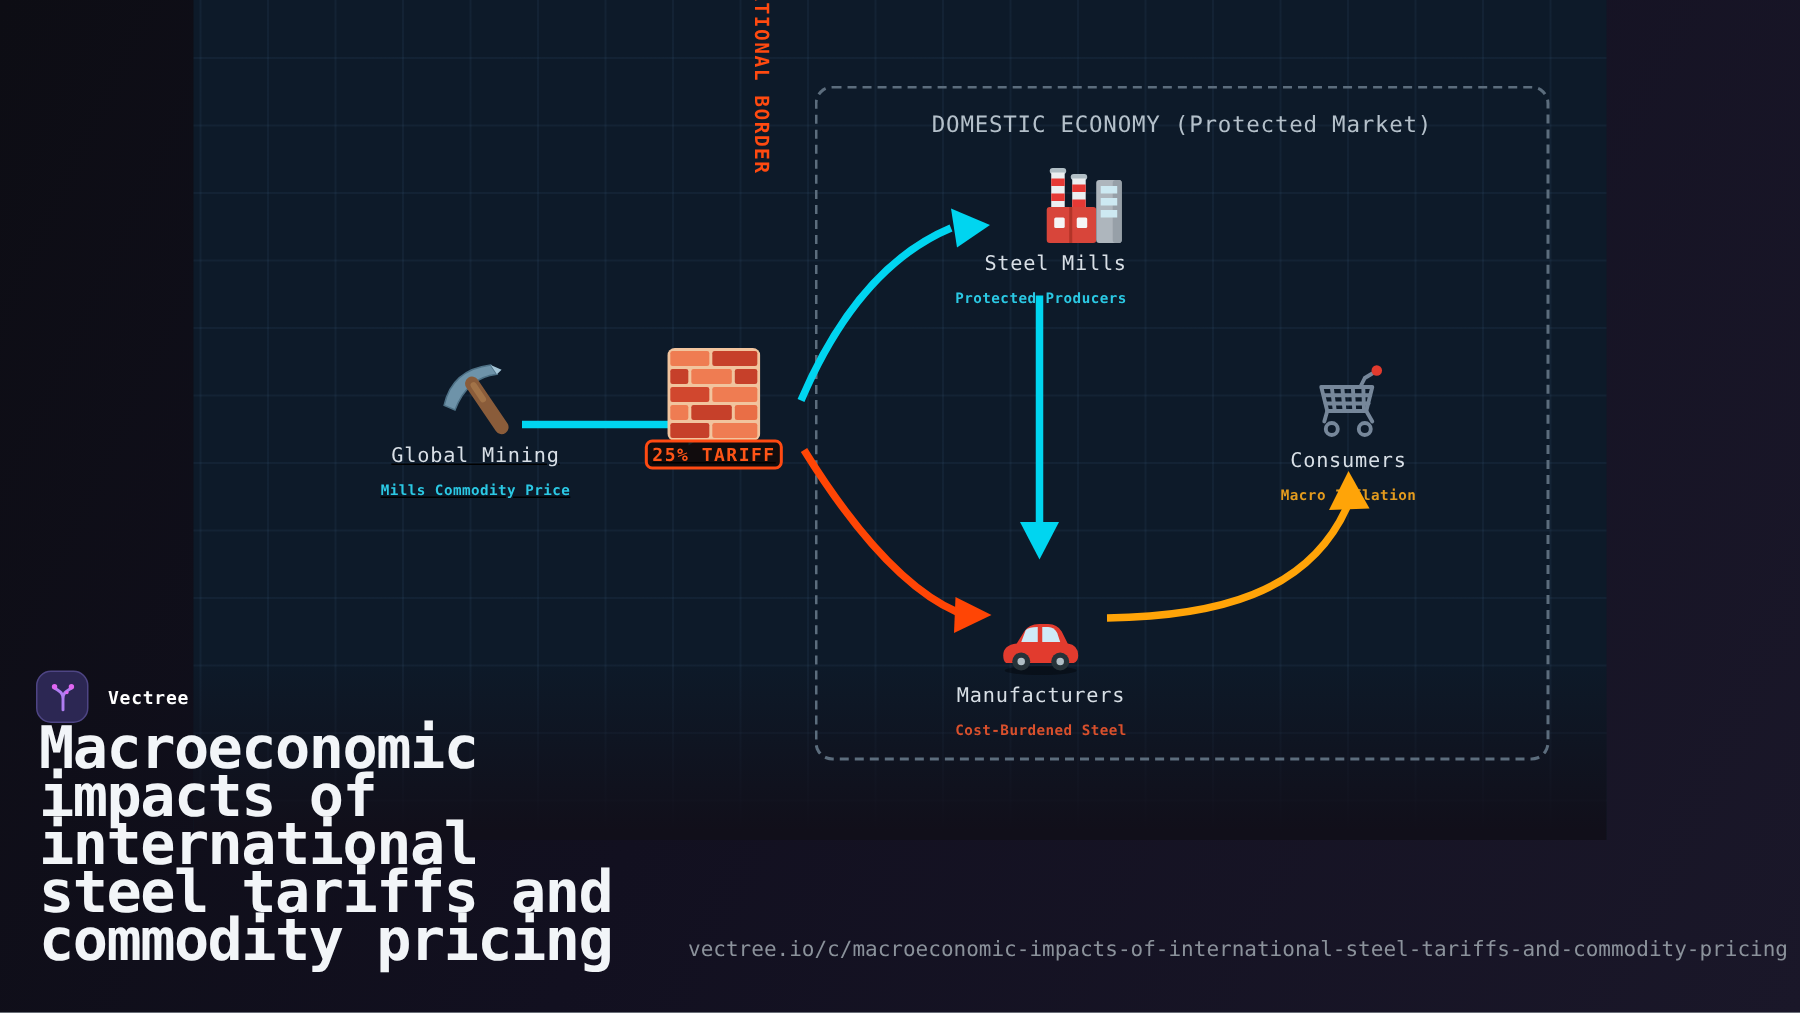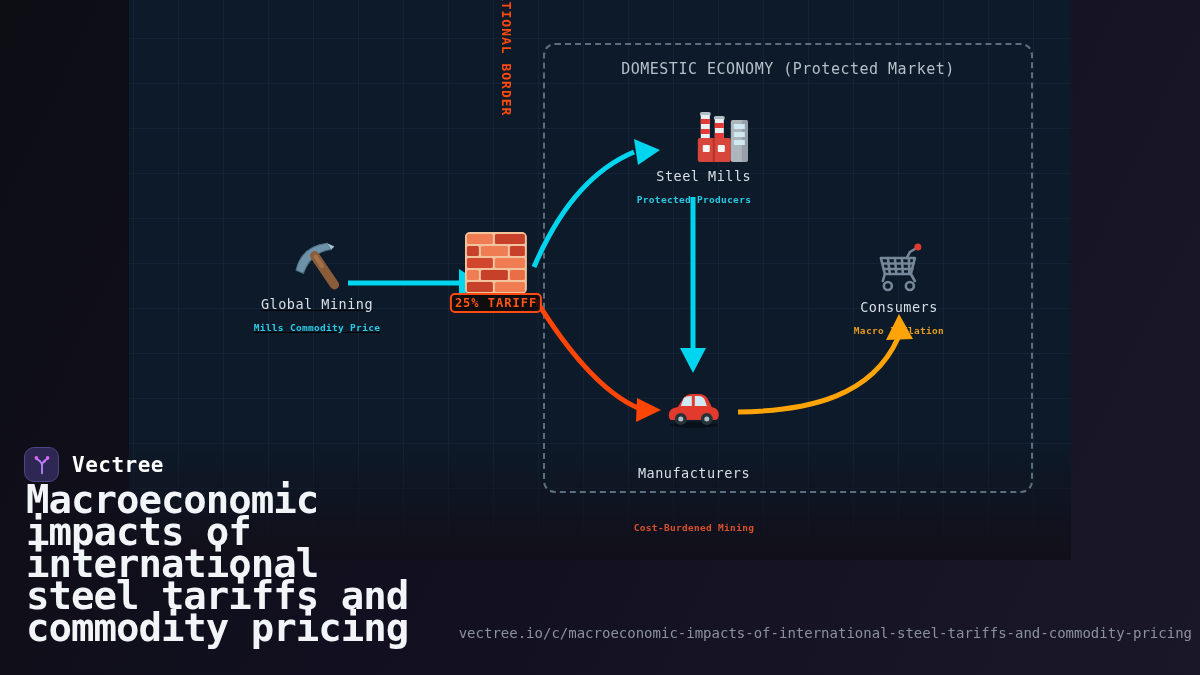--- a/index.html
+++ b/index.html
@@ -25,21 +25,21 @@
   .canvas-fade {
     position:absolute; left:0; top:440px; width:100%; height:120px;
     background:linear-gradient(to bottom, rgba(16,14,24,0) 0%, #110f1a 95%);
     z-index:1;
   }
   
   .region {
     position:absolute; border:2px dashed #5c6d7d; border-radius:12px; z-index:2;
   }
   .region-foreign { left:166px; top:57px; width:302px; height:450px; }
-  .region-domestic { left:543px; top:43px; width:490px; height:450px; }
+  .region-domestic { left:543px; top:57px; width:490px; height:450px; }
   .region-label {
     position:absolute; width:100%; top:15px; text-align:center;
     font-size:15px; letter-spacing:0.5px; color:#b4c0ca; white-space:nowrap;
   }
   
   .arrows { position:absolute; inset:0; z-index:3; pointer-events:none; }
   .arrows-top { position:absolute; inset:0; z-index:6; pointer-events:none; }
   
   .border-label {
     position:absolute; left:514px; top:-16px;
@@ -72,21 +72,21 @@
   
   .brand-row {
     position:absolute; left:24px; top:447px; display:flex; align-items:center;
     gap:13px; z-index:8;
   }
   .brand-logo {
     width:35px; height:35px; border-radius:10px;
     background:#2c2753; border:1px solid #4e4584;
     display:flex; align-items:center; justify-content:center;
   }
-  .brand-name { font-size:21px; font-weight:bold; color:#ffffff; letter-spacing:0.5px; }
+  .brand-name { font-size:12px; font-weight:bold; color:#ffffff; letter-spacing:0.5px; }
   .title {
     position:absolute; left:26px; top:484px; width:420px;
     font-size:39px; line-height:32px; font-weight:bold; color:#f2f5f8;
     letter-spacing:-1px; z-index:8;
   }
   .footer-url {
     position:absolute; right:8px; top:625px;
     font-size:14px; color:#8b929b; z-index:8; white-space:nowrap;
   }
 </style>
@@ -136,21 +136,21 @@
     <svg width="58" height="58" viewBox="0 0 56 56">
       <path d="M8 35 Q13 12 38 9 L42 15 Q23 17 15 38 Z" fill="#6e93a9" stroke="#4e7186" stroke-width="1"></path>
       <path d="M38 9 L42 15 L45 12 Z" fill="#a5c6d8"></path>
       <line x1="26" y1="21" x2="45" y2="49" stroke="#8a5c3a" stroke-width="9" stroke-linecap="round"></line>
       <line x1="27" y1="22" x2="33" y2="31" stroke="#a27348" stroke-width="4" stroke-linecap="round"></line>
     </svg>
     <div class="node-label">Global Mining</div>
     <div class="node-sub sub-cyan">Mills Commodity Price</div>
   </div>
 
-  <div class="node" style="left:496px; top:232px;">
+  <div class="node" style="left:476px; top:232px;text-decoration:underline;">
     <svg width="62" height="62" viewBox="0 0 62 62">
       <rect x="0" y="0" width="62" height="62" rx="5" fill="#f1c49e"></rect>
       <rect x="2" y="2" width="26" height="10" rx="1.5" fill="#ef7c52"></rect>
       <rect x="30" y="2" width="30" height="10" rx="1.5" fill="#c6402a"></rect>
       <rect x="2" y="14" width="12" height="10" rx="1.5" fill="#c6402a"></rect>
       <rect x="16" y="14" width="27" height="10" rx="1.5" fill="#ef7c52"></rect>
       <rect x="45" y="14" width="15" height="10" rx="1.5" fill="#c6402a"></rect>
       <rect x="2" y="26" width="26" height="10" rx="1.5" fill="#d1472e"></rect>
       <rect x="30" y="26" width="30" height="10" rx="1.5" fill="#ef7c52"></rect>
       <rect x="2" y="38" width="12" height="10" rx="1.5" fill="#ef7c52"></rect>
@@ -179,33 +179,33 @@
       <rect x="36" y="12" width="17" height="42" rx="2" fill="#aeb6bd"></rect>
       <rect x="47" y="12" width="6" height="42" rx="2" fill="#97a0a8"></rect>
       <rect x="39" y="16" width="11" height="5" fill="#cde9f2"></rect>
       <rect x="39" y="24" width="11" height="5" fill="#cde9f2"></rect>
       <rect x="39" y="32" width="11" height="5" fill="#cde9f2"></rect>
     </svg>
     <div class="node-label">Steel Mills</div>
     <div class="node-sub sub-cyan">Protected Producers</div>
   </div>
 
-  <div class="node" style="left:694px; top:378px;gap:31px;">
+  <div class="node" style="left:694px; top:400px;">
     <svg width="56" height="52" viewBox="0 0 56 52">
       <ellipse cx="28" cy="47" rx="24" ry="3" fill="rgba(0,0,0,0.35)"></ellipse>
       <path d="M5 42 Q3 41 3 37 Q3 30 12 29 L17 21 Q20 16 27 16 L33 16 Q39 16 42 21 L46 29 Q53 30 53 37 Q53 41 50 42 Z" fill="#e23b2e"></path>
       <path d="M18 20 Q20 18 26 18 L26 28 L15 28 Z" fill="#cfeaf6"></path>
       <path d="M29 18 L33 18 Q37 18 39 22 L41 28 L29 28 Z" fill="#cfeaf6"></path>
       <circle cx="15" cy="41" r="6" fill="#263238"></circle>
       <circle cx="15" cy="41" r="2.5" fill="#b0bec5"></circle>
       <circle cx="41" cy="41" r="6" fill="#263238"></circle>
       <circle cx="41" cy="41" r="2.5" fill="#b0bec5"></circle>
     </svg>
     <div class="node-label">Manufacturers</div>
-    <div class="node-sub sub-red">Cost-Burdened Mining</div>
+    <div class="node-sub sub-red">Cost-Burdened Steel</div>
   </div>
 
   <div class="node" style="left:899px; top:237px;align-items:center;">
     <svg width="56" height="58" viewBox="0 0 56 58">
       <g stroke="#76879a" stroke-width="2.6" fill="none" stroke-linecap="round" stroke-linejoin="round">
         <path d="M44 12 L39 15 L36 21"></path>
         <path d="M10 21 L44 21 L40 37 L14 37 Z"></path>
         <line x1="17" y1="21" x2="19" y2="37"></line>
         <line x1="24" y1="21" x2="25.5" y2="37"></line>
         <line x1="31" y1="21" x2="32" y2="37"></line>

